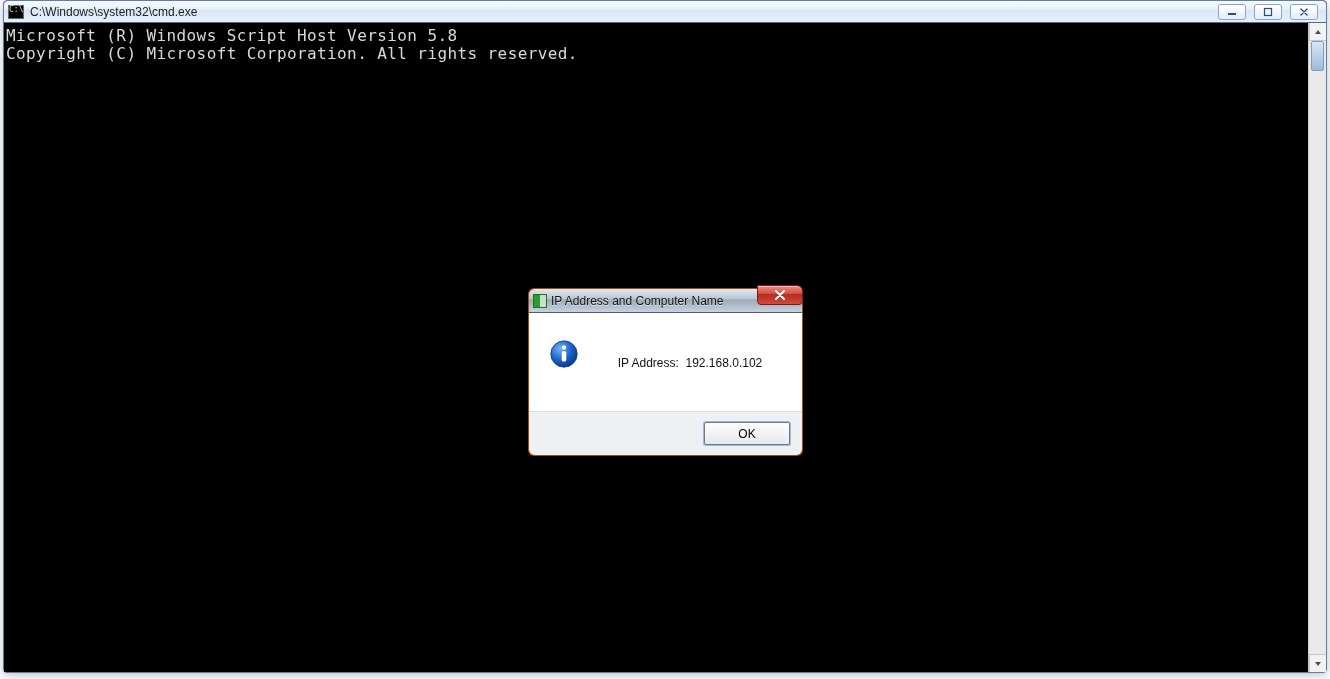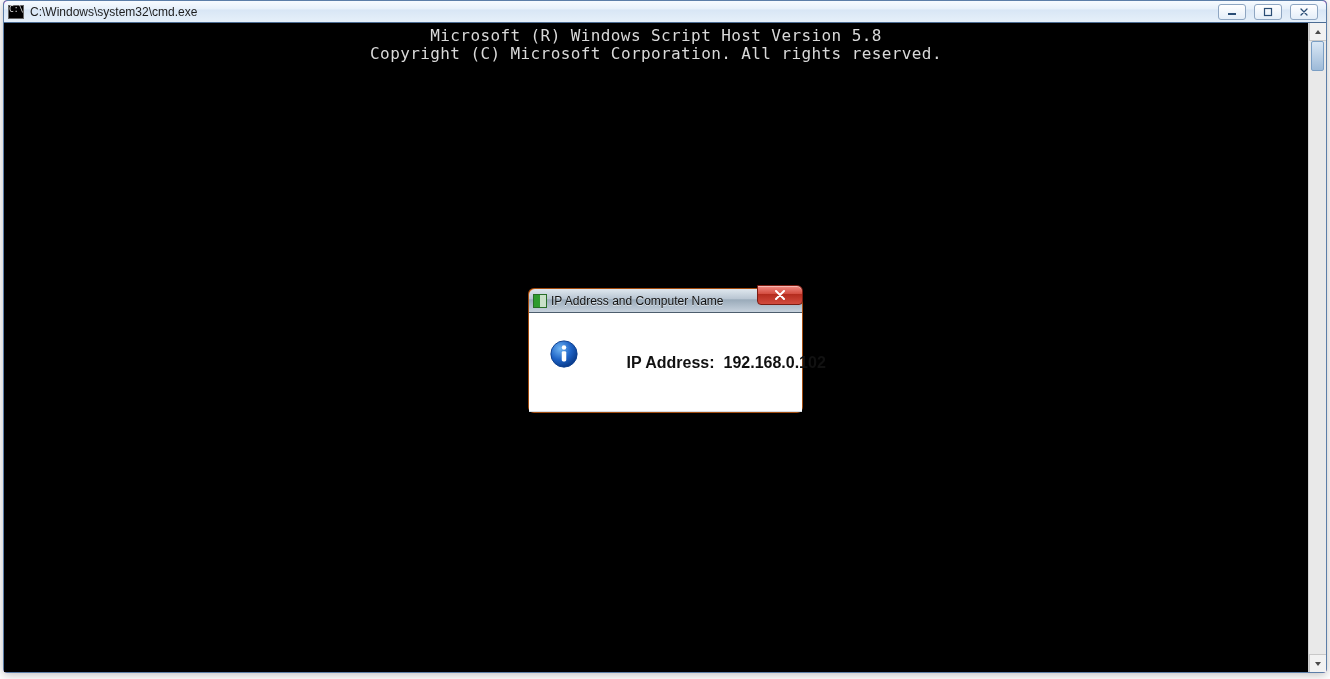--- a/index.html
+++ b/index.html
@@ -66,21 +66,20 @@
     display: flex;
     background: #000;
   }
   .cmd-text {
     flex: 1;
     color: #d9d9d9;
     font: 16px/18px "Lucida Console", Consolas, monospace;
     white-space: pre;
     padding: 4px 2px;
     letter-spacing: 0.4px;
-    text-align: center;
   }
   .cmd-scroll {
     width: 18px;
     background: #e9e9e9;
     border-left: 1px solid #cfcfcf;
     position: relative;
   }
   .cmd-scroll .arrow {
     position: absolute; left: 0; right: 0;
     height: 18px;
@@ -148,24 +147,23 @@
     padding: 26px 20px 24px 20px;
     display: flex; align-items: flex-start; gap: 12px;
     border-bottom: 1px solid #d7dde3;
     background: #fff;
   }
   .info-icon {
     width: 30px; height: 30px;
     flex: none;
   }
   .dialog-msg {
-    font-size: 16px;
+    font-size: 12px;
     color: #111;
     line-height: 16px;
-    font-weight: bold;
   }
   .dialog-msg .row { white-space: pre; }
   .dialog-footer {
     background: #eef1f4;
     border-radius: 0 0 6px 6px;
     padding: 10px 12px;
     display: flex; justify-content: flex-end;
   }
   .ok-button {
     width: 86px; height: 23px;
@@ -248,13 +246,18 @@
       <circle cx="16" cy="9" r="2.4" fill="#fff"></circle>
       <rect x="13.6" y="13" width="4.8" height="11" rx="1.5" fill="#fff"></rect>
     </svg>
     <div class="dialog-msg">
       <div class="row">
         <span>IP Address:</span>&nbsp;&nbsp;<span>192.168.0.102</span>
       </div>
     </div>
   </div>
 
+  <div class="dialog-footer">
+    <div class="ok-button">
+      <span>OK</span>
+    </div>
+  </div>
 </div>
 
 </body></html>

